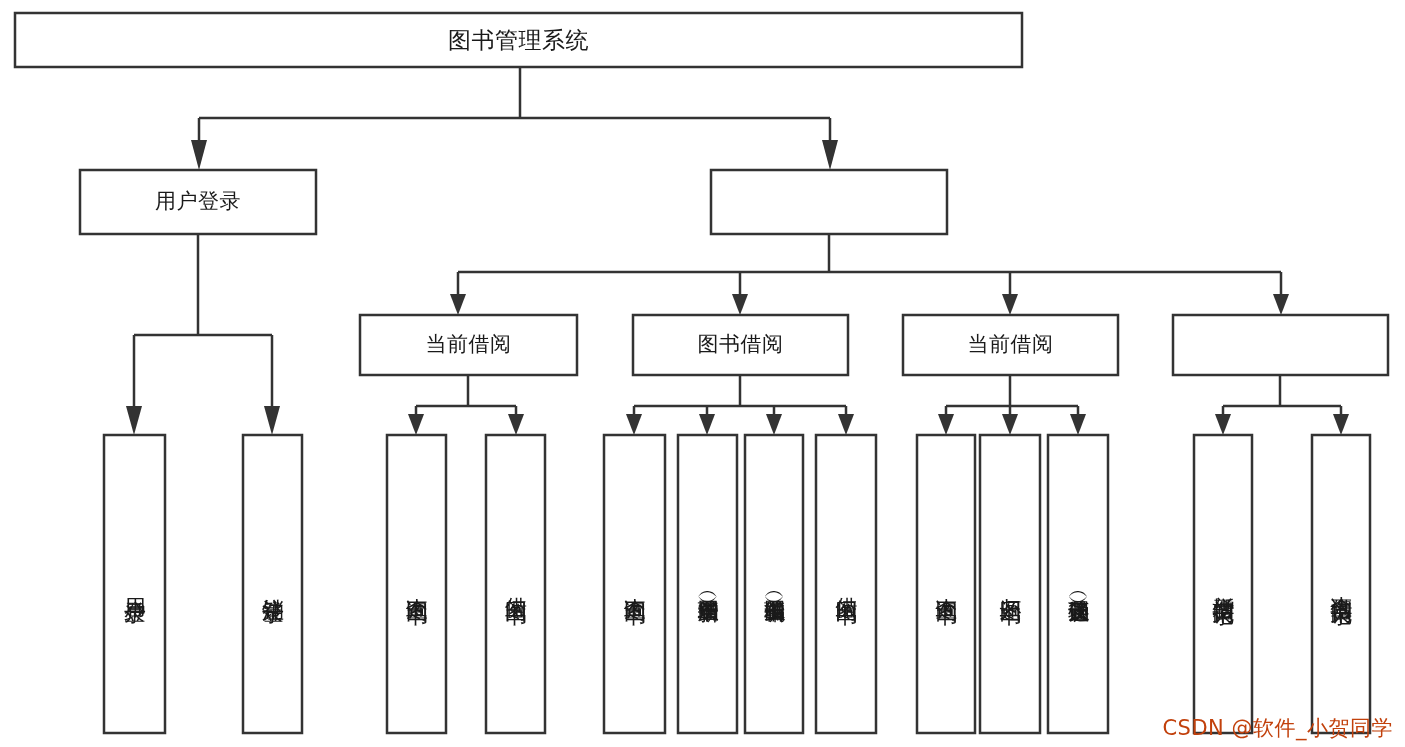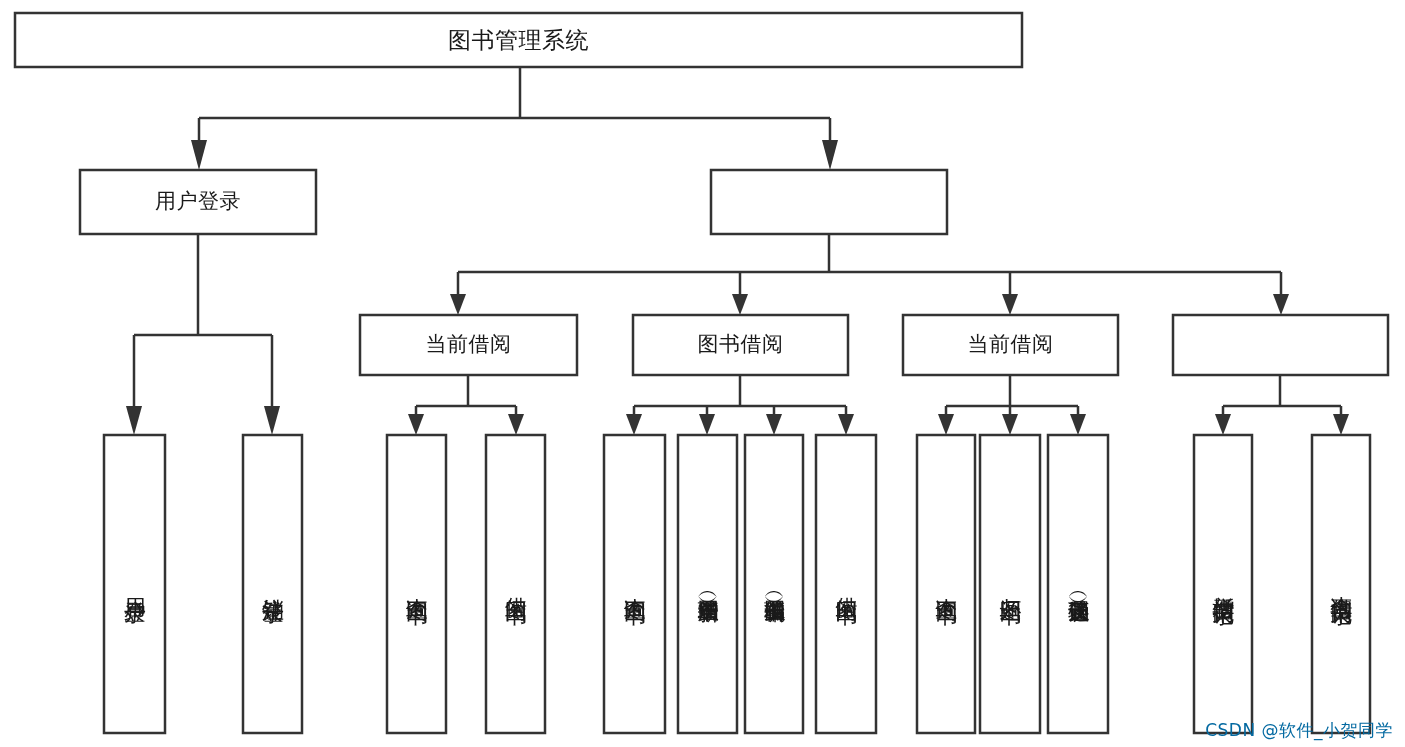--- a/index.html
+++ b/index.html
@@ -55,22 +55,22 @@
   .node-label.vertical {
     writing-mode: vertical-rl;
     text-orientation: upright;
     letter-spacing: 2px;
     font-size: 22px;
   }
   .watermark {
     position: absolute;
     right: 12px;
     bottom: 5px;
-    font-size: 17px;
-    color: #0369a1;
+    font-size: 21px;
+    color: #c2410c;
     letter-spacing: 0.5px;
     white-space: nowrap;
   }
 </style>
 </head>
 <body>
 
 <div id="canvas">
 
   <svg id="diagram" viewBox="0 0 1405 747">

